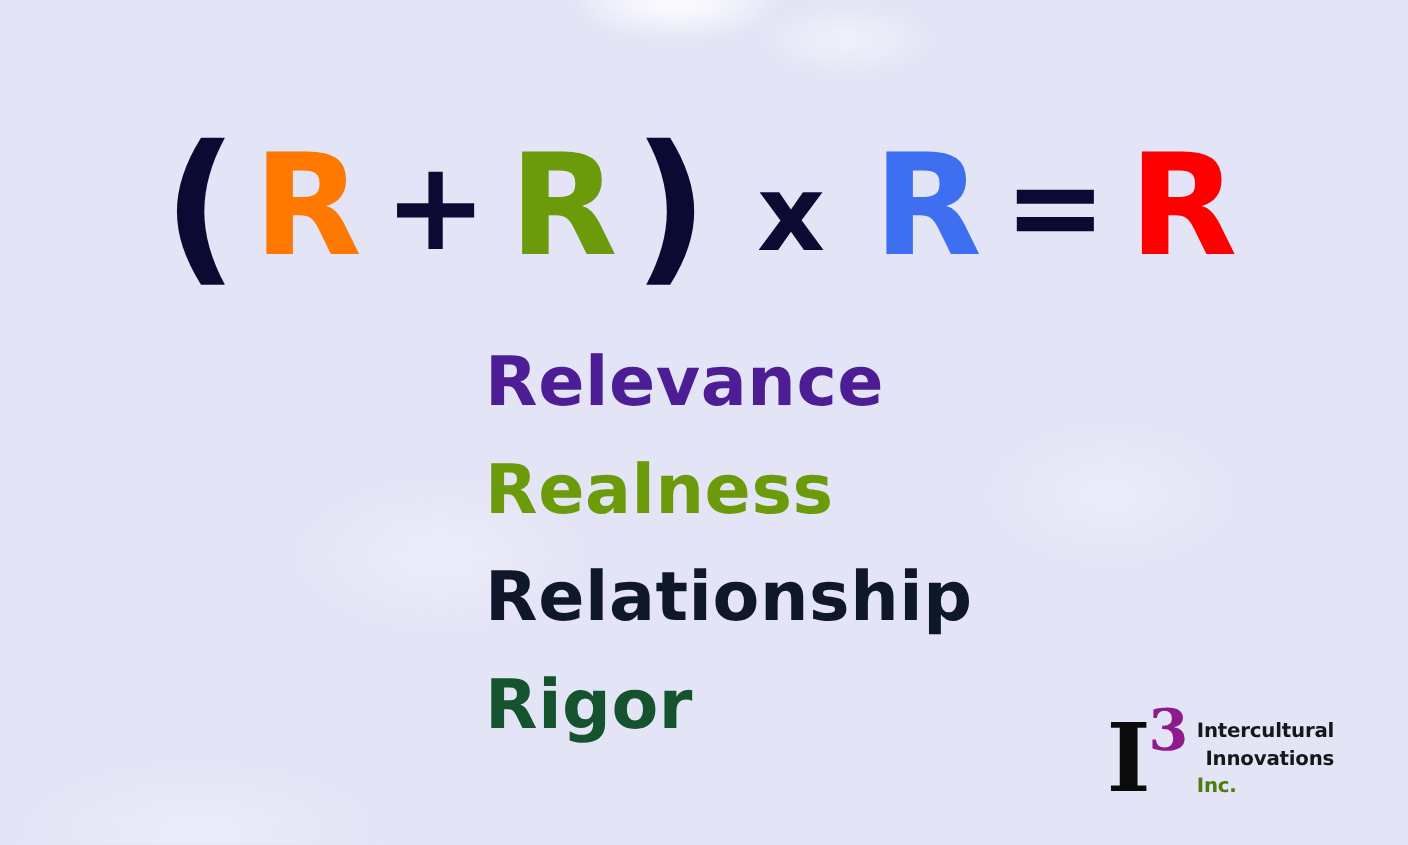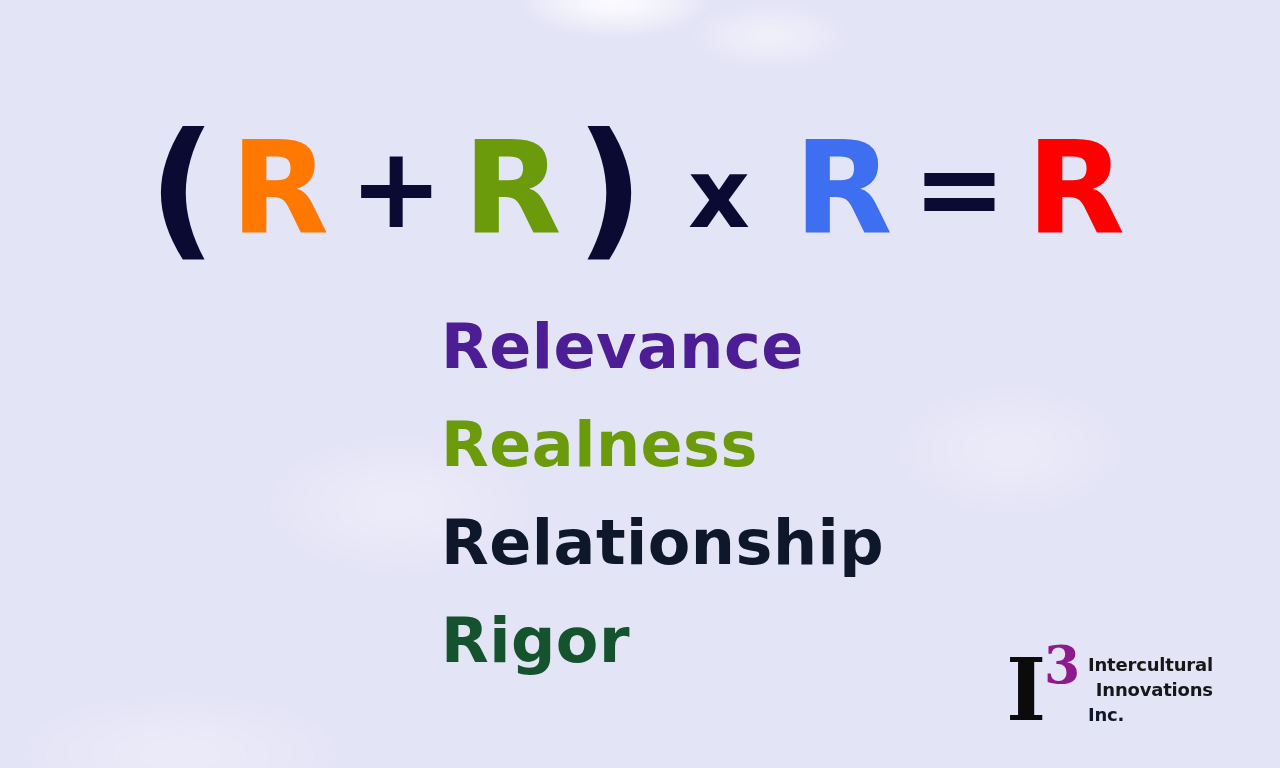--- a/index.html
+++ b/index.html
@@ -198,17 +198,17 @@
   </div>
 
   <div id="logo">
     <div id="logo-mark">
       <span class="mark-i" style="color: rgb(11, 11, 11);">I</span>
       <span class="mark-3" style="color: rgb(142, 27, 142);">3</span>
     </div>
     <div id="logo-text">
       <div class="logo-line" style="color: rgb(23, 23, 23);">Intercultural</div>
       <div class="logo-line" style="color: rgb(23, 23, 23); text-align: right;">Innovations</div>
-      <div class="logo-line" style="color: #0f172a;">Inc.</div>
+      <div class="logo-line" style="color: #4d7c0f;">Inc.</div>
     </div>
   </div>
 
 </div>
 
 </body></html>

